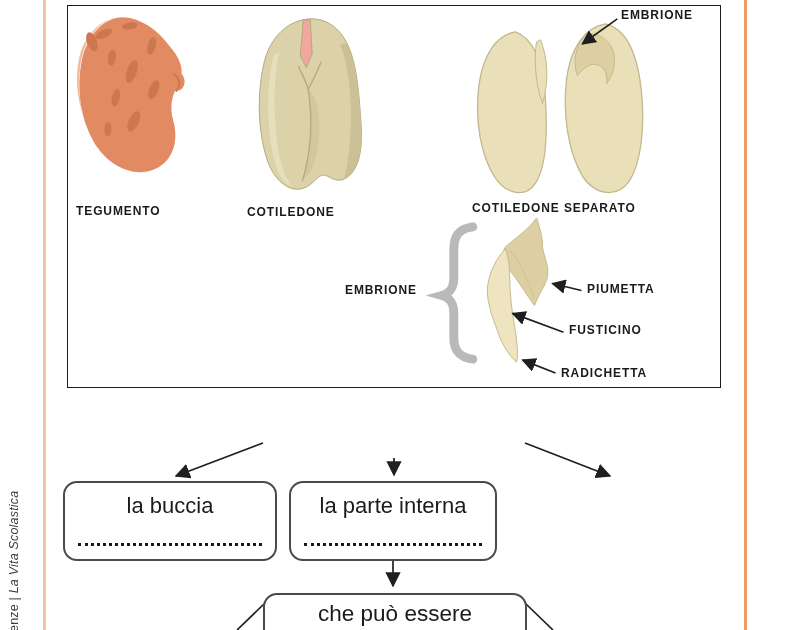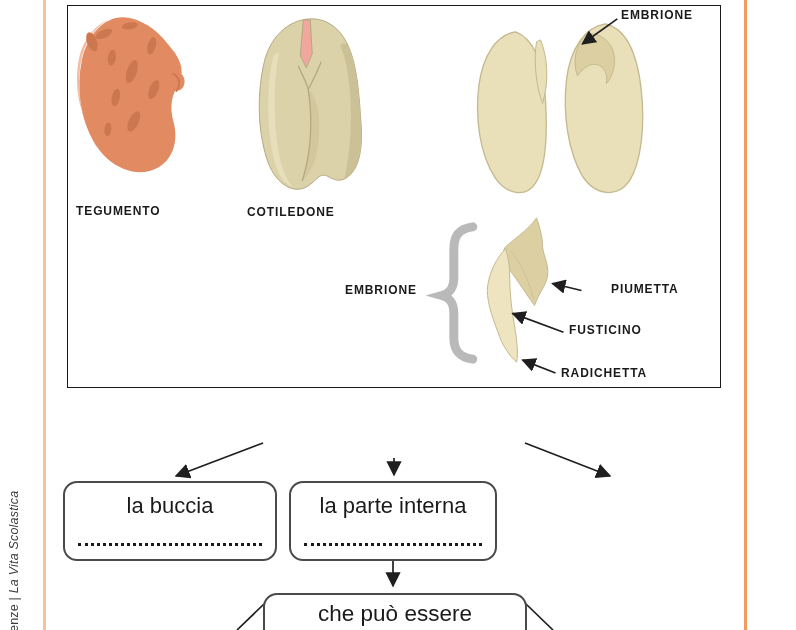--- a/index.html
+++ b/index.html
@@ -17,21 +17,21 @@
   .panel{position:absolute;left:67px;top:5px;width:654px;height:383px;
          border:1.5px solid #1a1a1a;background:#fff;}
   .panel svg{position:absolute;left:0;top:0;width:100%;height:100%;}
   .lbl{position:absolute;font-weight:700;font-size:12px;letter-spacing:.9px;
        color:var(--ink);white-space:nowrap;}
   .lbl-tegumento{left:8px;top:198px;}
   .lbl-cotiledone{left:179px;top:199px;}
   .lbl-cot-separato{left:404px;top:195px;}
   .lbl-embrione-top{left:553px;top:2px;}
   .lbl-embrione-side{left:277px;top:277px;}
-  .lbl-piumetta{left:519px;top:276px;margin-left:24px;}
+  .lbl-piumetta{left:519px;top:276px;}
   .lbl-fusticino{left:501px;top:317px;}
   .lbl-radichetta{left:493px;top:360px;}
   
   .map{position:absolute;left:0;top:390px;width:796px;height:240px;}
   .map svg.wires{position:absolute;left:0;top:0;width:796px;height:240px;}
   .node{position:absolute;border:2px solid var(--node-border);border-radius:14px;
         background:#fff;text-align:center;font-size:22px;color:var(--ink);}
   .node-root{left:263px;top:19px;width:262px;height:49px;line-height:45px;font-size:22.5px;}
   .node-child{height:80px;top:91px;}
   .node-c1{left:63px;width:214px;}
@@ -124,20 +124,21 @@
       <g>
         <path class="arrow" d="M551,13 L516,38" marker-end="url(#ah)"></path>
         <path class="arrow" d="M515,286 L486,279" marker-end="url(#ah)"></path>
         <path class="arrow" d="M497,328 L446,309" marker-end="url(#ah)"></path>
         <path class="arrow" d="M489,369 L456,356" marker-end="url(#ah)"></path>
       </g>
     </svg>
 
     <div class="lbl lbl-tegumento">TEGUMENTO</div>
     <div class="lbl lbl-cotiledone">COTILEDONE</div>
+    <div class="lbl lbl-cot-separato">COTILEDONE SEPARATO</div>
     <div class="lbl lbl-embrione-top">EMBRIONE</div>
     <div class="lbl lbl-embrione-side">EMBRIONE</div>
     <div class="lbl lbl-piumetta">PIUMETTA</div>
     <div class="lbl lbl-fusticino">FUSTICINO</div>
     <div class="lbl lbl-radichetta">RADICHETTA</div>
   </div>
 
   <div class="map">
     <svg class="wires" viewBox="0 0 796 240">
       <defs>

